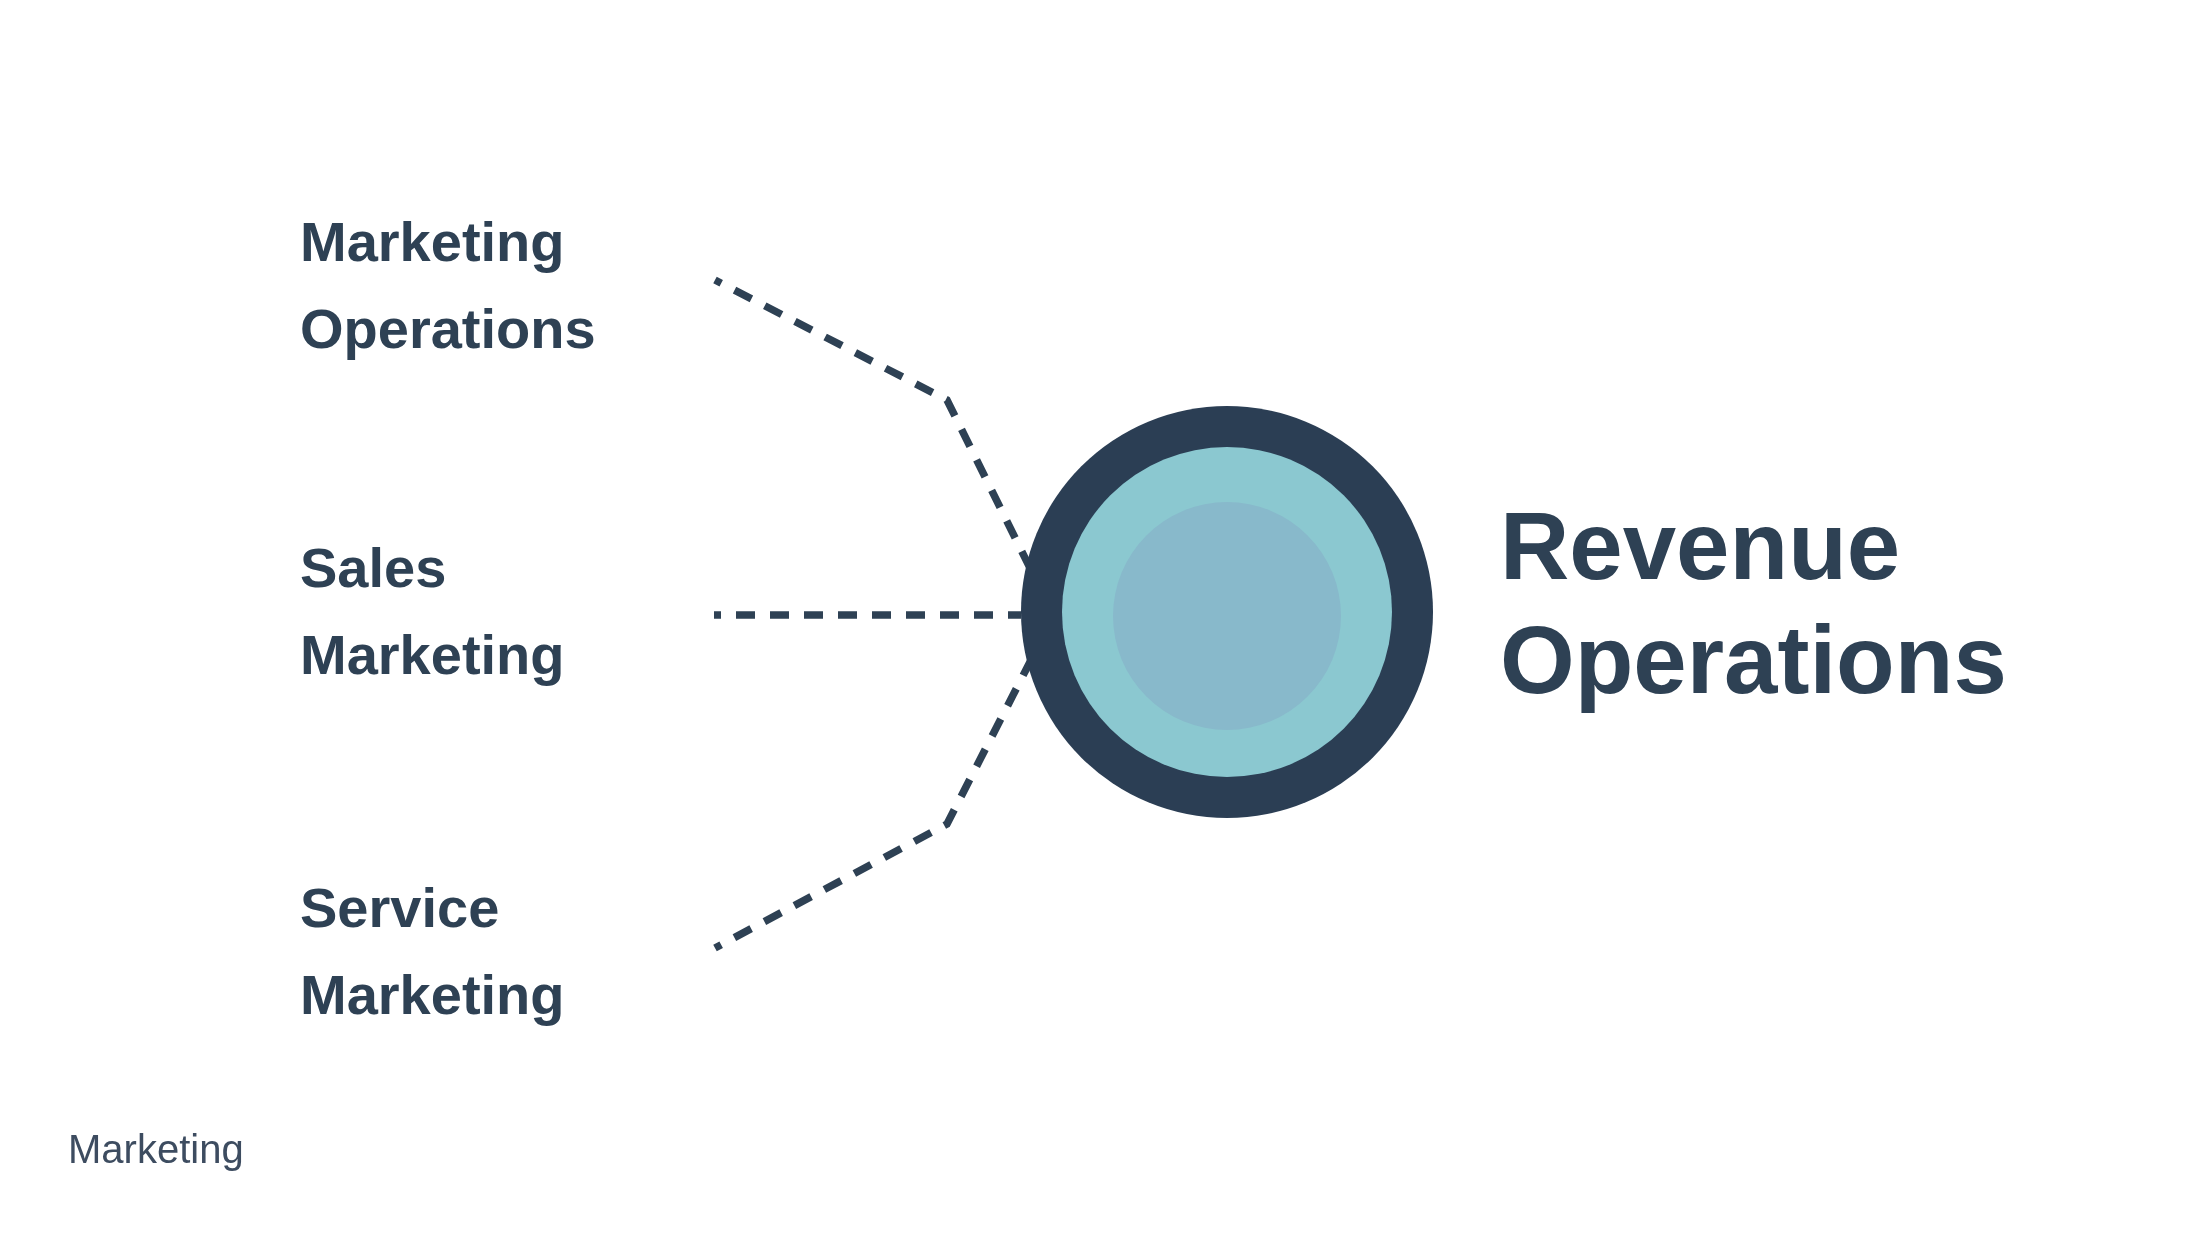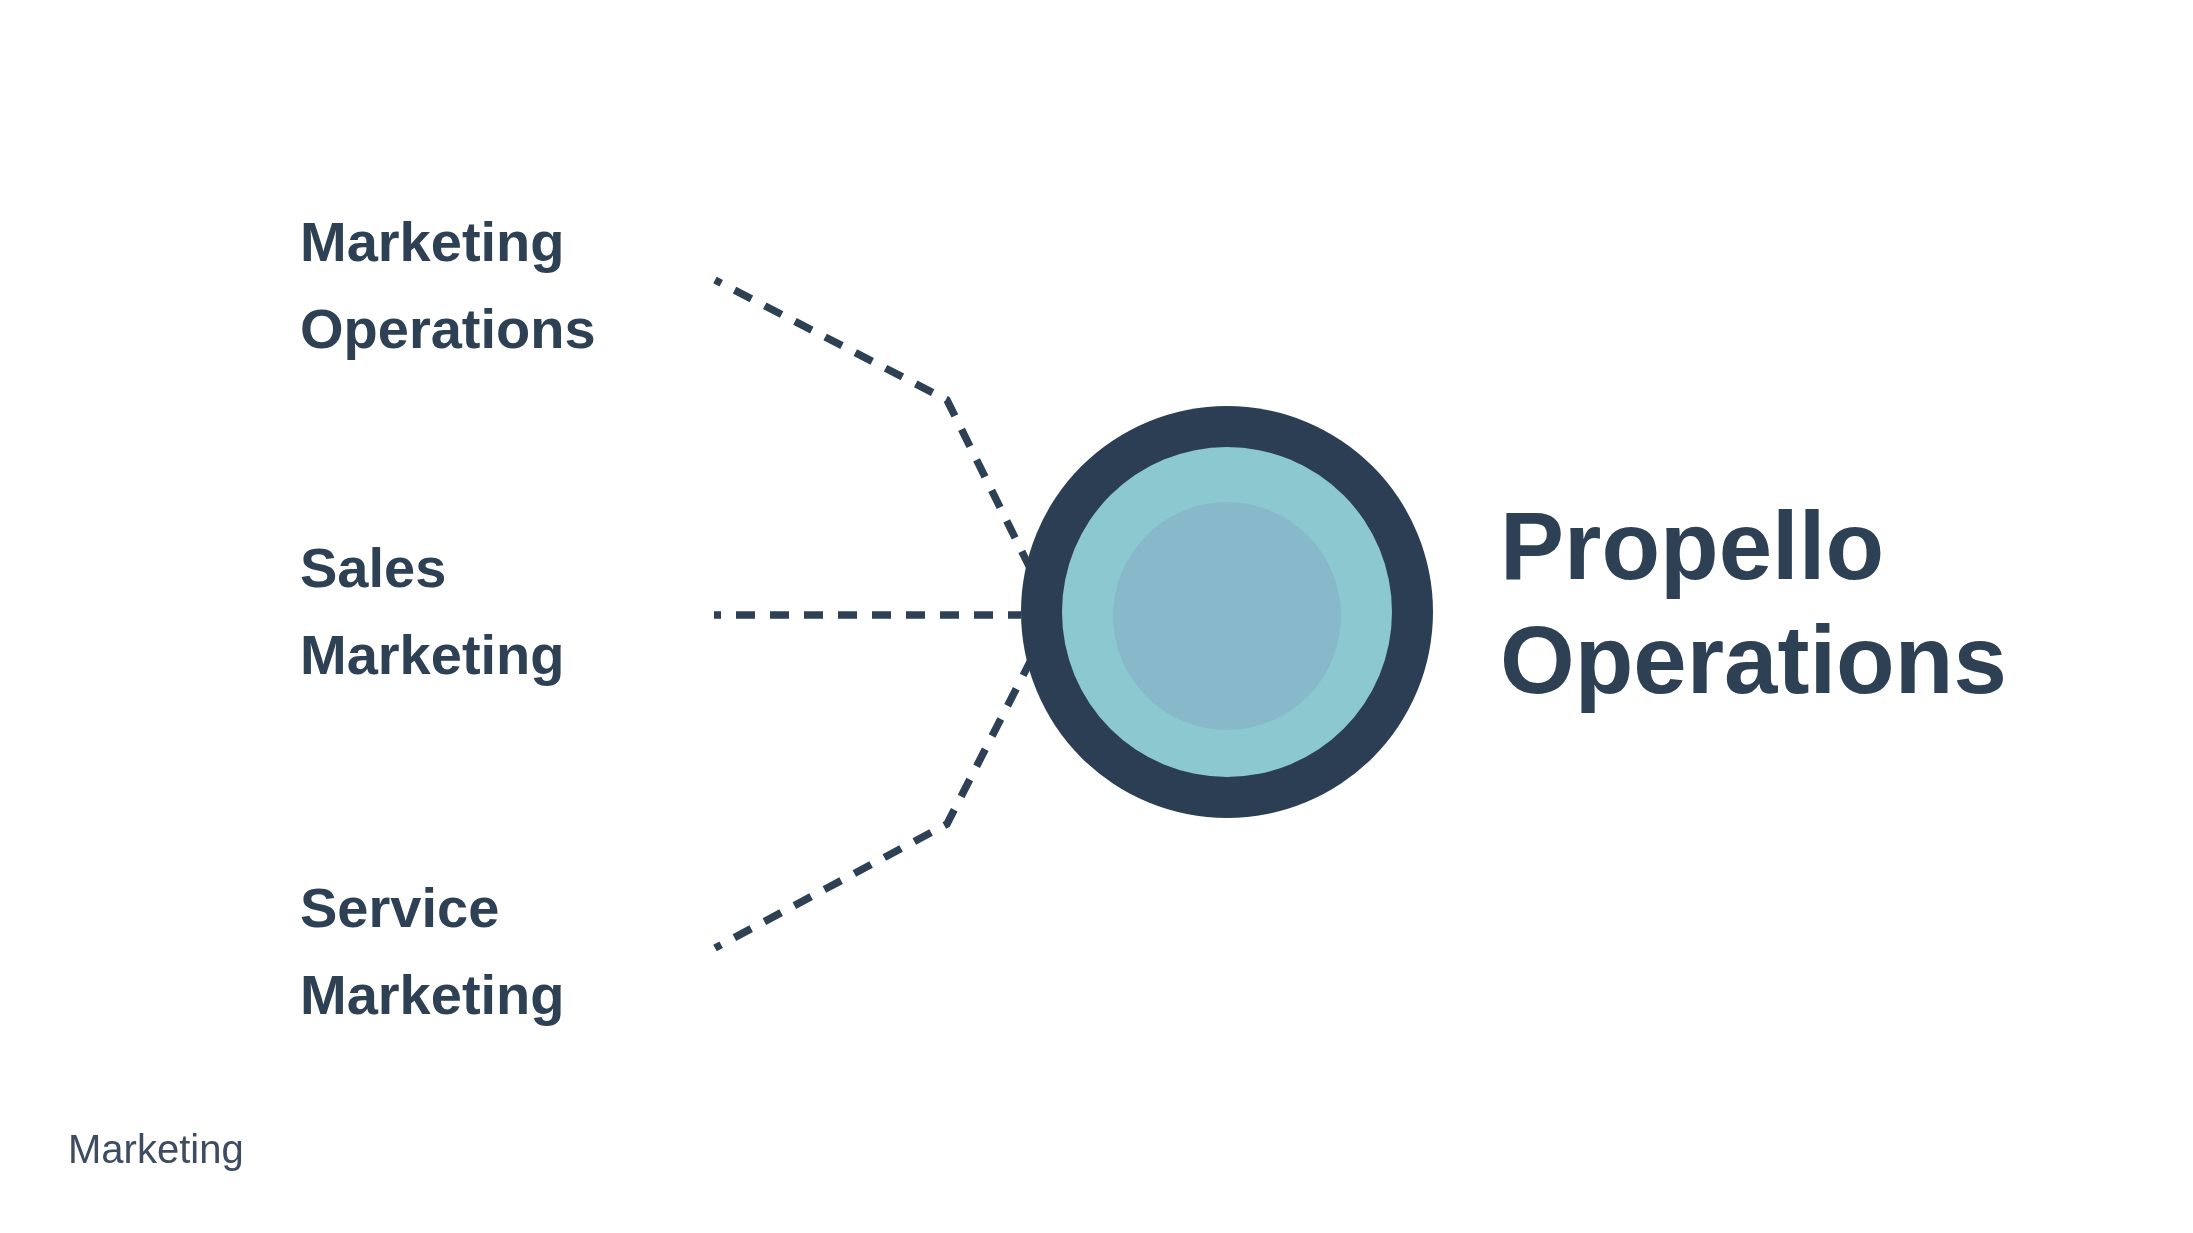--- a/index.html
+++ b/index.html
@@ -76,18 +76,18 @@
 
   <div class="spoke-label marketing">Marketing
 Operations</div>
 
   <div class="spoke-label sales">Sales
 Marketing</div>
 
   <div class="spoke-label service">Service
 Marketing</div>
 
-  <div class="hub-title">Propello
+  <div class="hub-title">Revenue
 Operations</div>
 
   <div class="footer-logo">Marketing</div>
 
 </div>
 
 </body></html>

